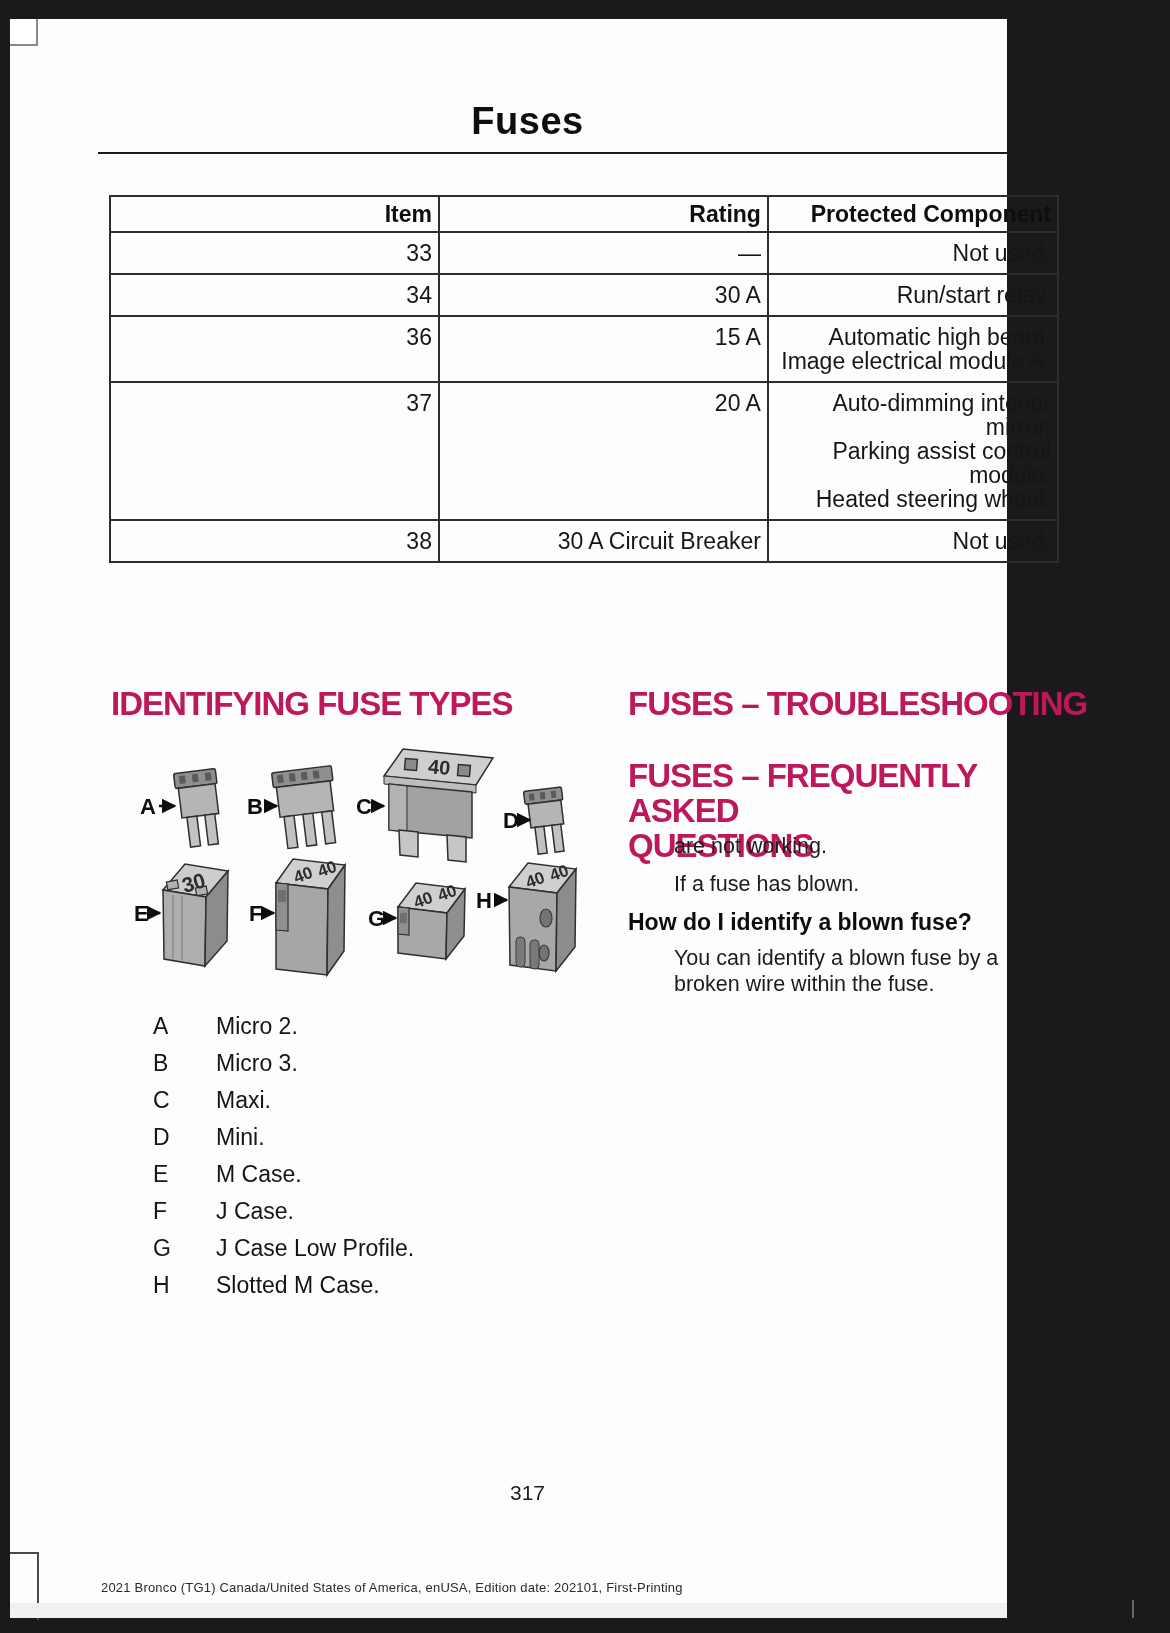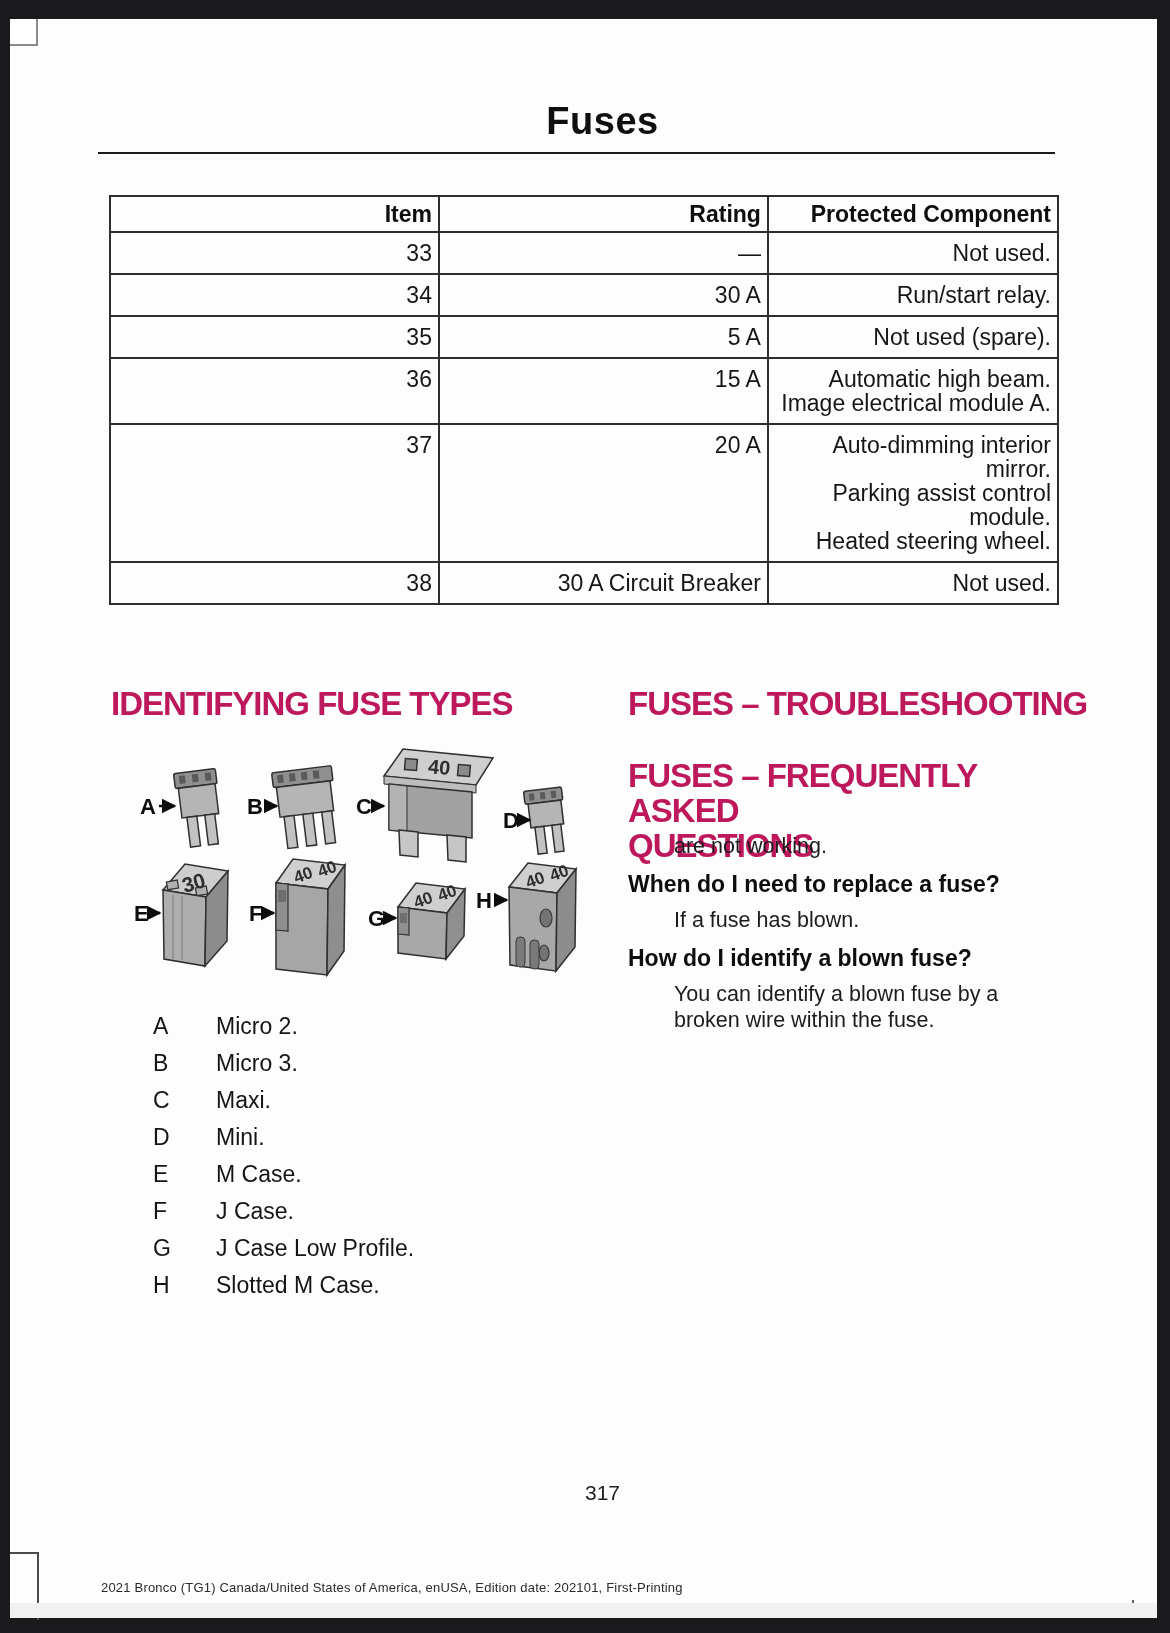--- a/index.html
+++ b/index.html
@@ -6,21 +6,21 @@
   body {
     width: 1170px; height: 1633px;
     background: #1a1a1c;
     position: relative;
     overflow: hidden;
     font-family: "Liberation Sans", sans-serif;
     -webkit-font-smoothing: antialiased;
   }
   .page {
     position: absolute; left: 10px; top: 19px;
-    width: 1147px; height: 1599px;
+    width: 997px; height: 1599px;
     background: #fdfdfd;
   }
   .page-bottom-shade {
     position: absolute; left: 0; bottom: 0; width: 100%; height: 15px;
     background: #f1f1f2;
   }
   .corner-mark-tl {
     position: absolute; left: 0; top: 0; width: 26px; height: 25px;
     background: #ffffff;
     border-right: 2px solid #8a8a8a; border-bottom: 2px solid #8a8a8a;
@@ -127,27 +127,20 @@
   </tr>
 
   <tr>
     <td>34</td>
     <td>30 A</td>
     <td>
             <div>Run/start relay.</div>
           </td>
   </tr>
 
-  <tr>
-    <td>35</td>
-    <td>5 A</td>
-    <td>
-            <div>Not used (spare).</div>
-          </td>
-  </tr>
 
   <tr>
     <td>36</td>
     <td>15 A</td>
     <td>
             <div>Automatic high beam.</div>
             <div>Image electrical module A.</div>
           </td>
   </tr>
 
@@ -335,21 +328,20 @@
   </div>
 
   <div class="faq-list">
   <div class="faq-item">
     <div class="faq-answer">
           <div>are not working.</div>
         </div>
   </div>
 
   <div class="faq-item">
-    <div class="faq-question">When do I need to replace a fuse?</div>
     <div class="faq-answer">
           <div>If a fuse has blown.</div>
         </div>
   </div>
 
   <div class="faq-item">
     <div class="faq-question">How do I identify a blown fuse?</div>
     <div class="faq-answer">
           <div>You can identify a blown fuse by a</div>
           <div>broken wire within the fuse.</div>

